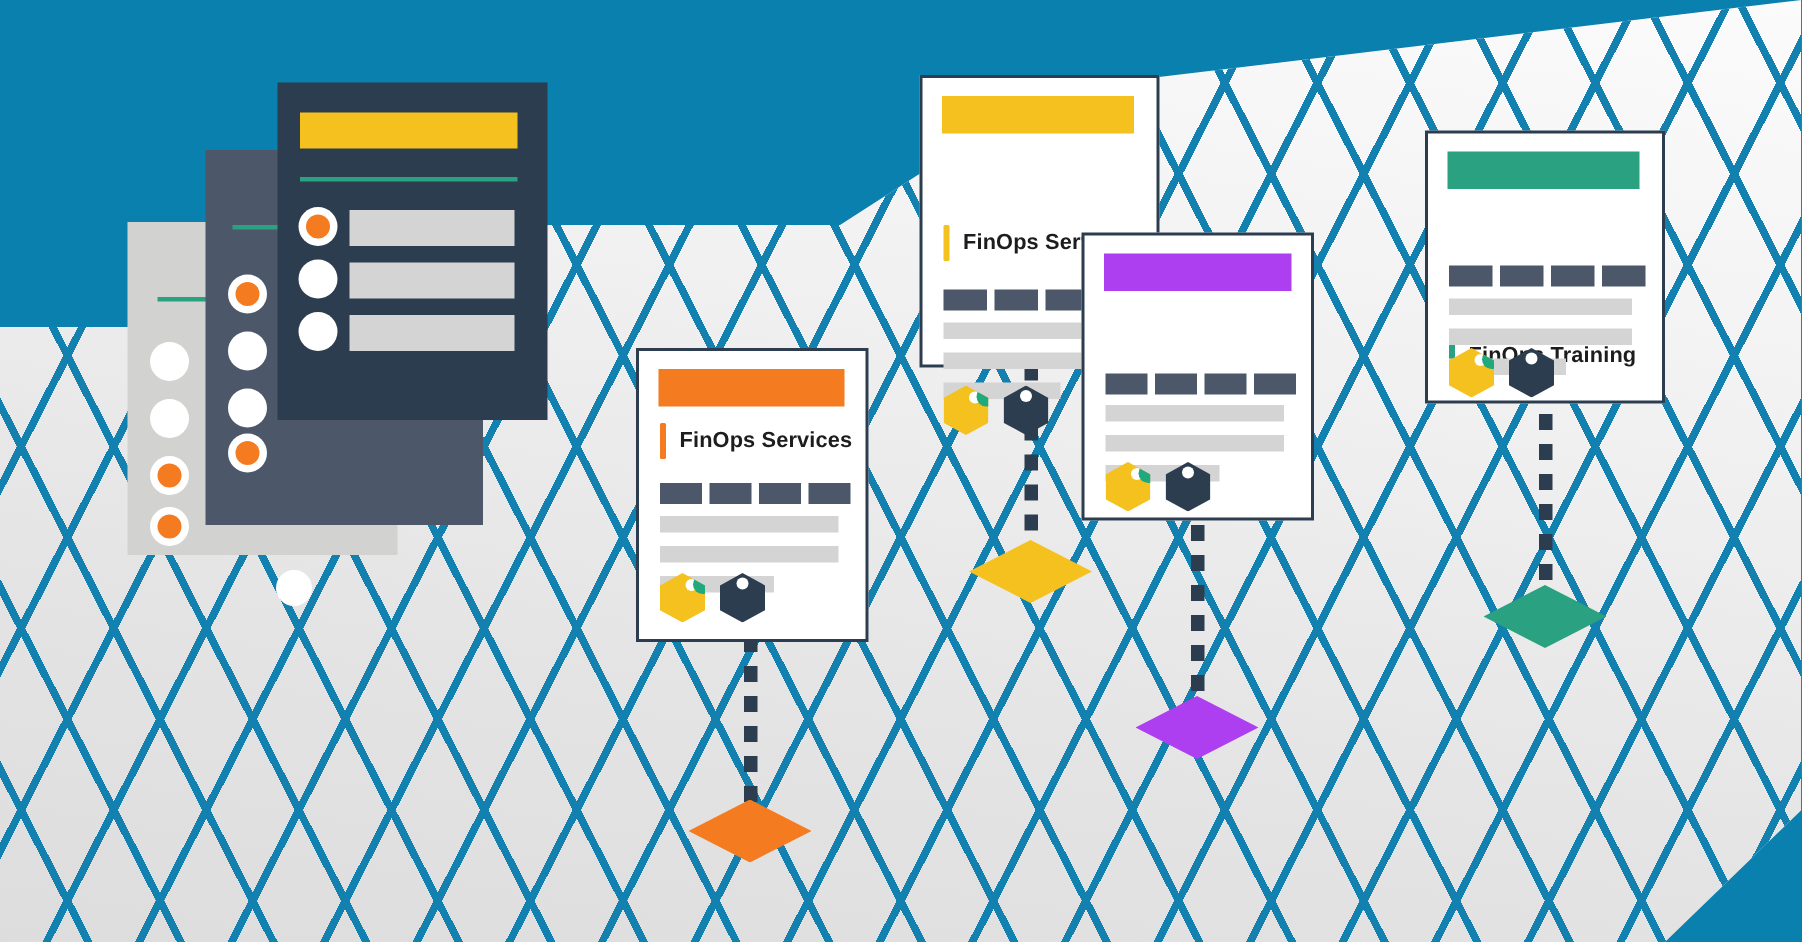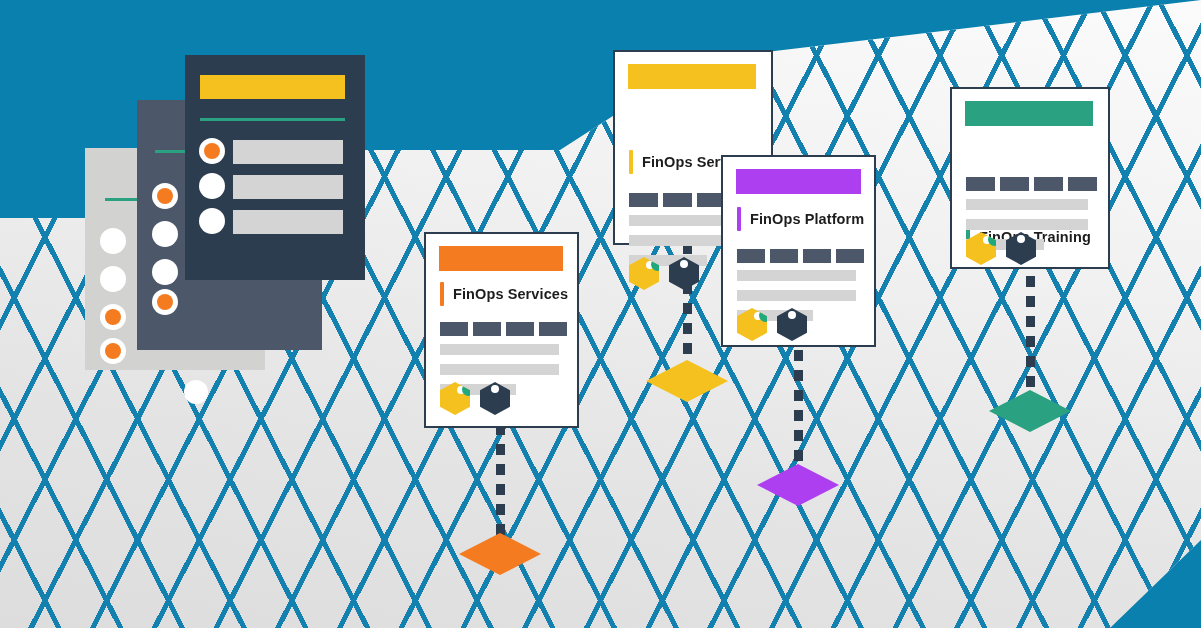--- a/index.html
+++ b/index.html
@@ -176,24 +176,20 @@
         <span class="dot-teal"></span>
       </div>
       <div class="hex dark">
         <span class="dot-w"></span>
       </div>
     </div>
   </div>
 
   <div class="card" style="left:721px;top:155px;width:155px;height:192px;">
     <div class="banner" style="left:13px;top:12px;width:125px;height:25px;background:#ae3ff0;"></div>
-    <div class="title-wrap" style="left:14px;top:50px;">
-      <div class="tbar" style="background:#ae3ff0;"></div>
-      <div class="title">FinOps Platform</div>
-    </div>
     <div class="chips" style="left:14px;top:92px;">
       <div class="chip" style="width:28px;"></div>
       <div class="chip" style="width:28px;"></div>
       <div class="chip" style="width:28px;"></div>
       <div class="chip" style="width:28px;"></div>
     </div>
     <div class="lines" style="left:14px;top:113px;">
       <div class="ln" style="width:119px;"></div>
       <div class="ln" style="width:119px;"></div>
       <div class="ln" style="width:76px;"></div>

